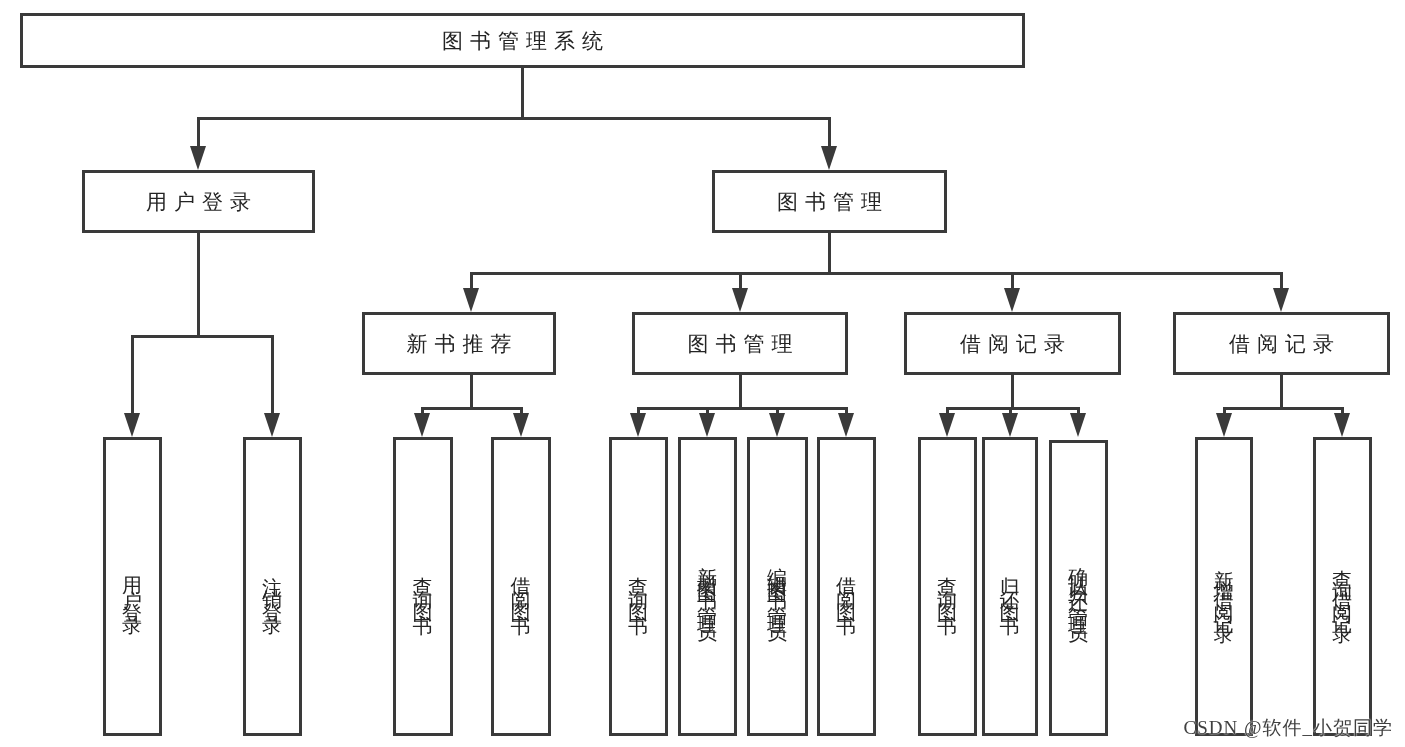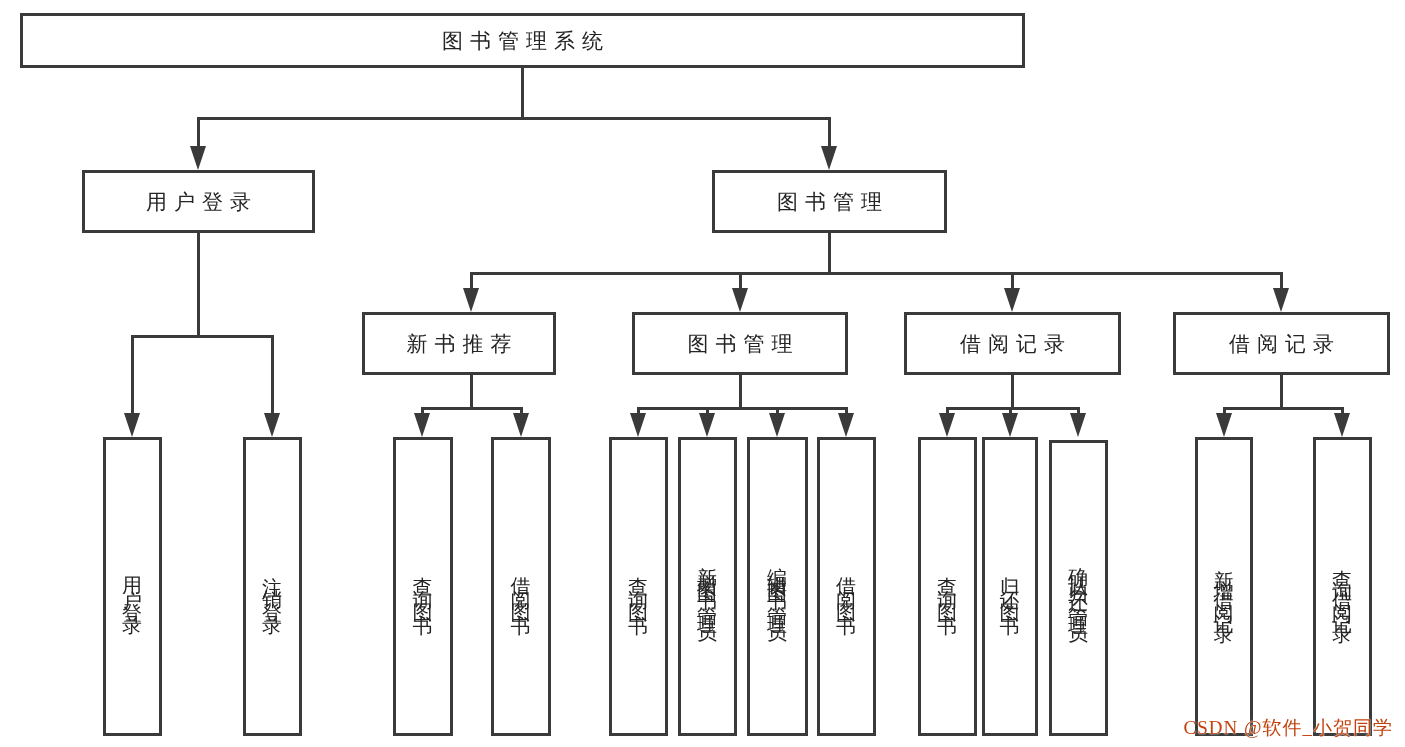--- a/index.html
+++ b/index.html
@@ -24,21 +24,21 @@
   .ls9 { letter-spacing:8px; }
   .vline, .hline { position:absolute; background:#3a3a3a; }
   .vline { width:3px; }
   .hline { height:3px; }
   .arrow {
     position:absolute; width:0; height:0;
     border-left:8px solid transparent; border-right:8px solid transparent;
     border-top:24px solid #3a3a3a;
   }
   #watermark {
-    position:absolute; right:12px; bottom:6px; font-size:19px; color:#c2410c;
+    position:absolute; right:12px; bottom:6px; font-size:19px; color:#404040;
     text-shadow:0 0 2px #ffffff, 0 0 1px #ffffff; letter-spacing:1px; white-space:nowrap;
   }
 </style>
 </head>
 <body>
 
 <div id="canvas">
 
   <div class="box" style="left:20px; top:13px; width:1005px; height:55px;">
     <span class="lbl">图书管理系统</span>

